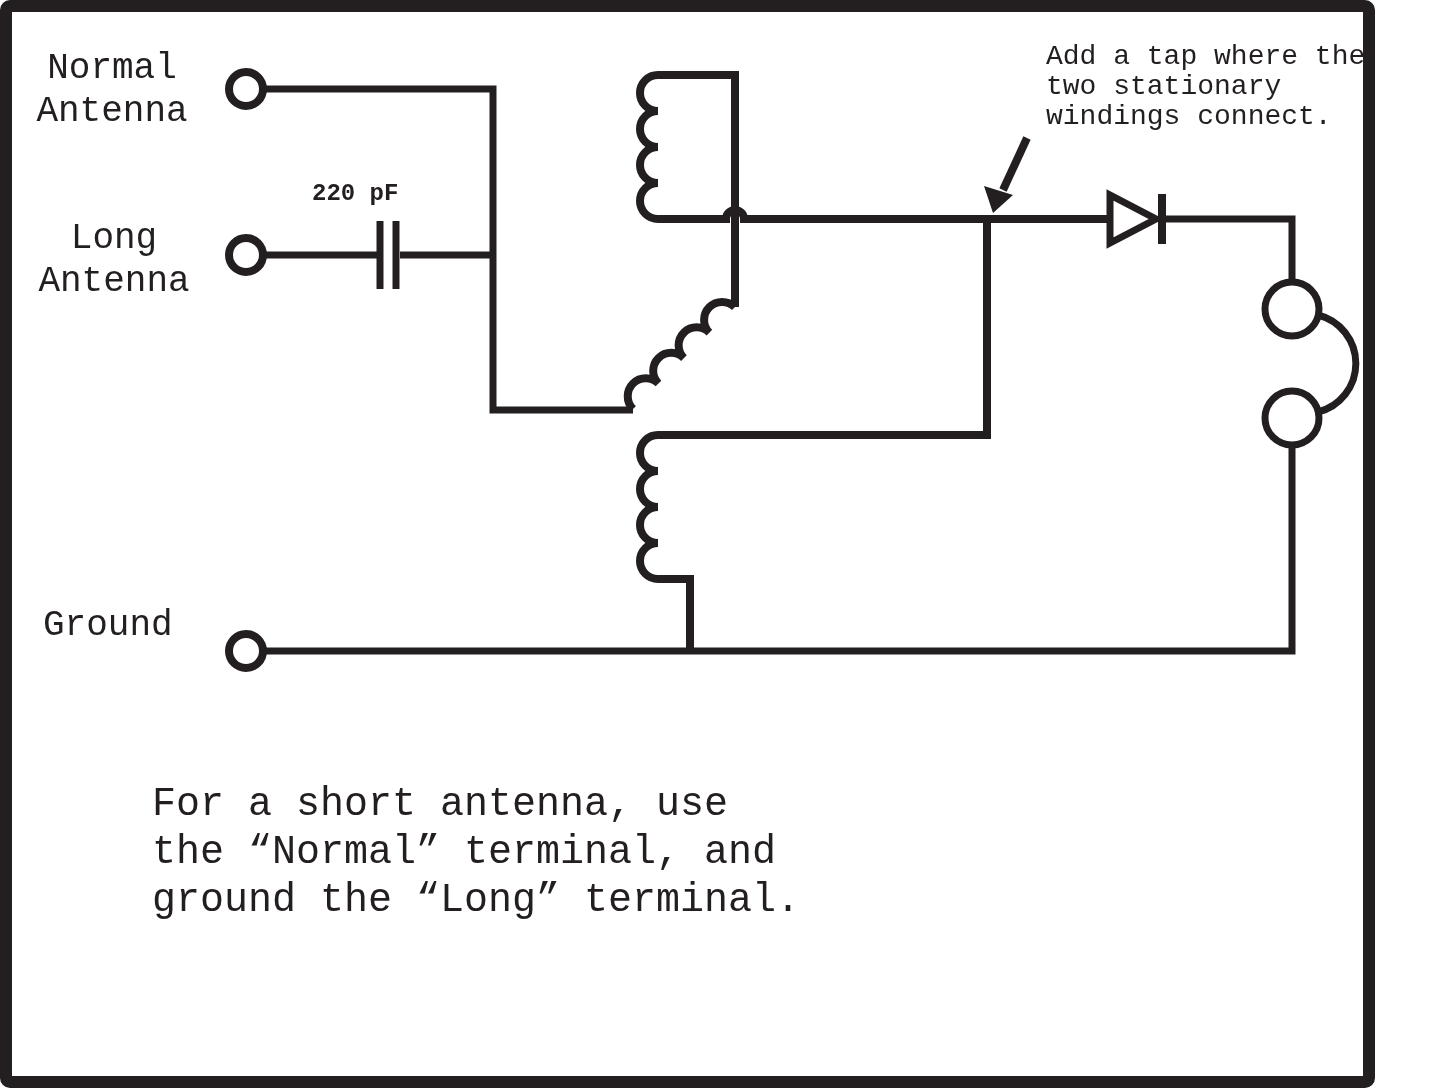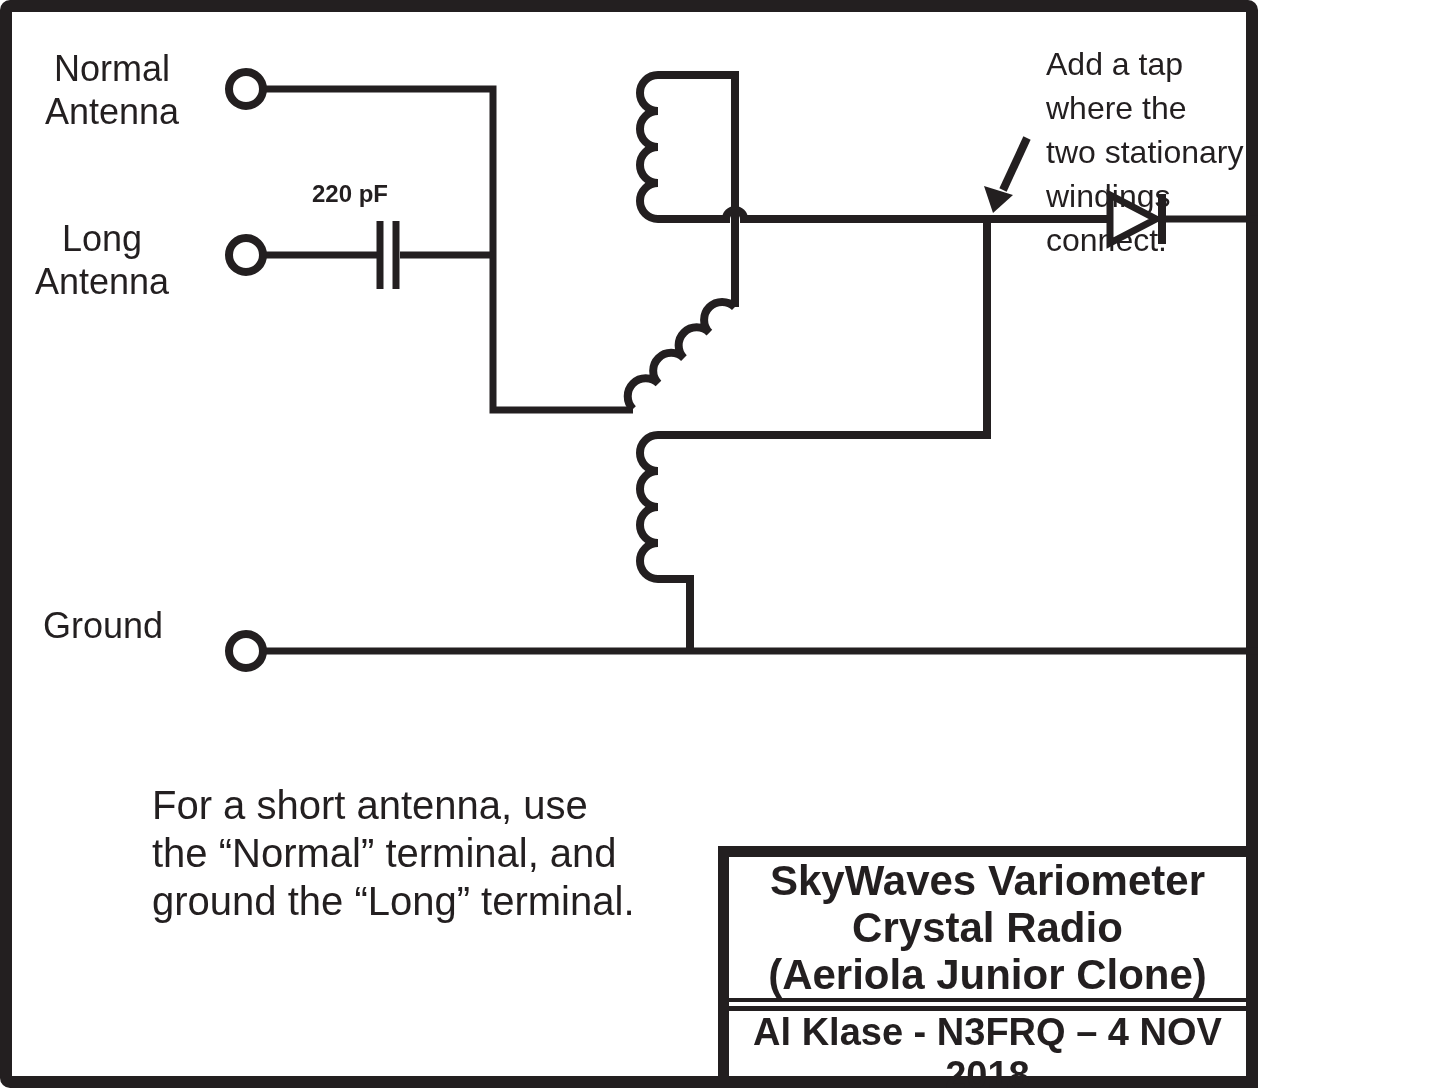--- a/index.html
+++ b/index.html
@@ -1,38 +1,38 @@
 <!DOCTYPE html>
 <html style="--ink: #231f20; --bg: #ffffff;"><head>
 <meta charset="utf-8">
 <style>
   :root { --ink:#231f20; --bg:#ffffff; }
   html,body { margin:0; padding:0; background:#fff; }
   .page {
-    position:relative; width:1258px; height:1088px;
+    position:relative; width:1375px; height:1088px;
     background:var(--bg); overflow:hidden;
-    font-family:Liberation Sans, sans-serif;
+    font-family:Liberation Mono, monospace;
     color:var(--ink);
   }
   .frame {
     position:absolute; inset:0; border:12px solid var(--ink);
     border-radius:10px; box-sizing:border-box; pointer-events:none;
   }
   svg.circuit { position:absolute; left:0; top:0; }
   .w  { fill:none; stroke:var(--ink); stroke-width:7; stroke-linecap:butt; stroke-linejoin:miter; }
   .w8 { fill:none; stroke:var(--ink); stroke-width:8; }
   .ah { fill:var(--ink); stroke:none; }
   .label {
     position:absolute; font-size:36px; line-height:43px;
     white-space:pre-line; color:var(--ink);
   }
   .label.center { text-align:center; }
   .cap-label { position:absolute; font-size:24px; line-height:28px; font-weight:bold; }
   .note  { position:absolute; font-size:40px; line-height:48px; white-space:pre-line; }
-  .annot { position:absolute; font-size:32px; line-height:44px; white-space:pre-line; }
+  .annot { position:absolute; font-size:28px; line-height:30px; white-space:pre-line; }
   .tblock {
     position:absolute; left:718px; top:846px; right:0; bottom:0;
     border:11px solid var(--ink); border-right-width:12px; border-bottom-width:12px;
     box-sizing:border-box; display:flex; flex-direction:column; background:var(--bg);
   }
   .tb-title {
     height:150px; box-sizing:border-box; border-bottom:4px solid var(--ink);
     display:flex; align-items:center; justify-content:center; text-align:center;
     font-size:42px; line-height:47px; font-weight:bold; white-space:pre-line;
   }
@@ -88,35 +88,29 @@
 
     <g>
       <path class="w8" d="M 1027 138 L 1003 190"></path>
       <polygon class="ah" points="993,213 984,186 1013,195"></polygon>
     </g>
   </svg>
 
   <div class="label center" style="left:22px; top:47px; width:180px;">Normal
 Antenna</div>
 
-  <div class="label center" style="left:12px; top:217px; width:180px;">Long
+  <div class="label center" style="left:24px; top:217px; width:180px;">Long
 Antenna</div>
 
   <div class="label" style="left:43px; top:604px;">Ground</div>
 
   <div class="cap-label" style="left:312px; top:156px;margin-top:24px;">220 pF</div>
 
   <div class="annot" style="left:1046px; top:42px;">Add a tap where the
 two stationary
 windings connect.</div>
 
   <div class="note" style="left:152px; top:781px;">For a short antenna, use
 the “Normal” terminal, and
 ground the “Long” terminal.</div>
 
-  <div class="tblock">
-    <div class="tb-title">SkyWaves Variometer
-Crystal Radio
-(Aeriola Junior Clone)</div>
-    <div class="tb-name">Al Klase - N3FRQ – 4 NOV 2018</div>
-  </div>
 
 </div>
 
 </body></html>

